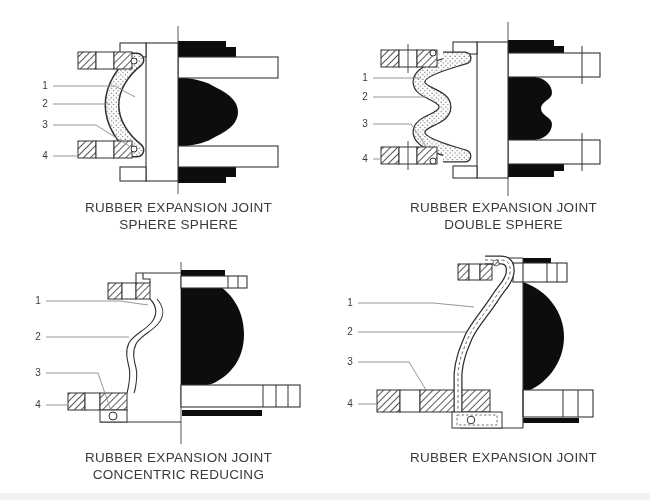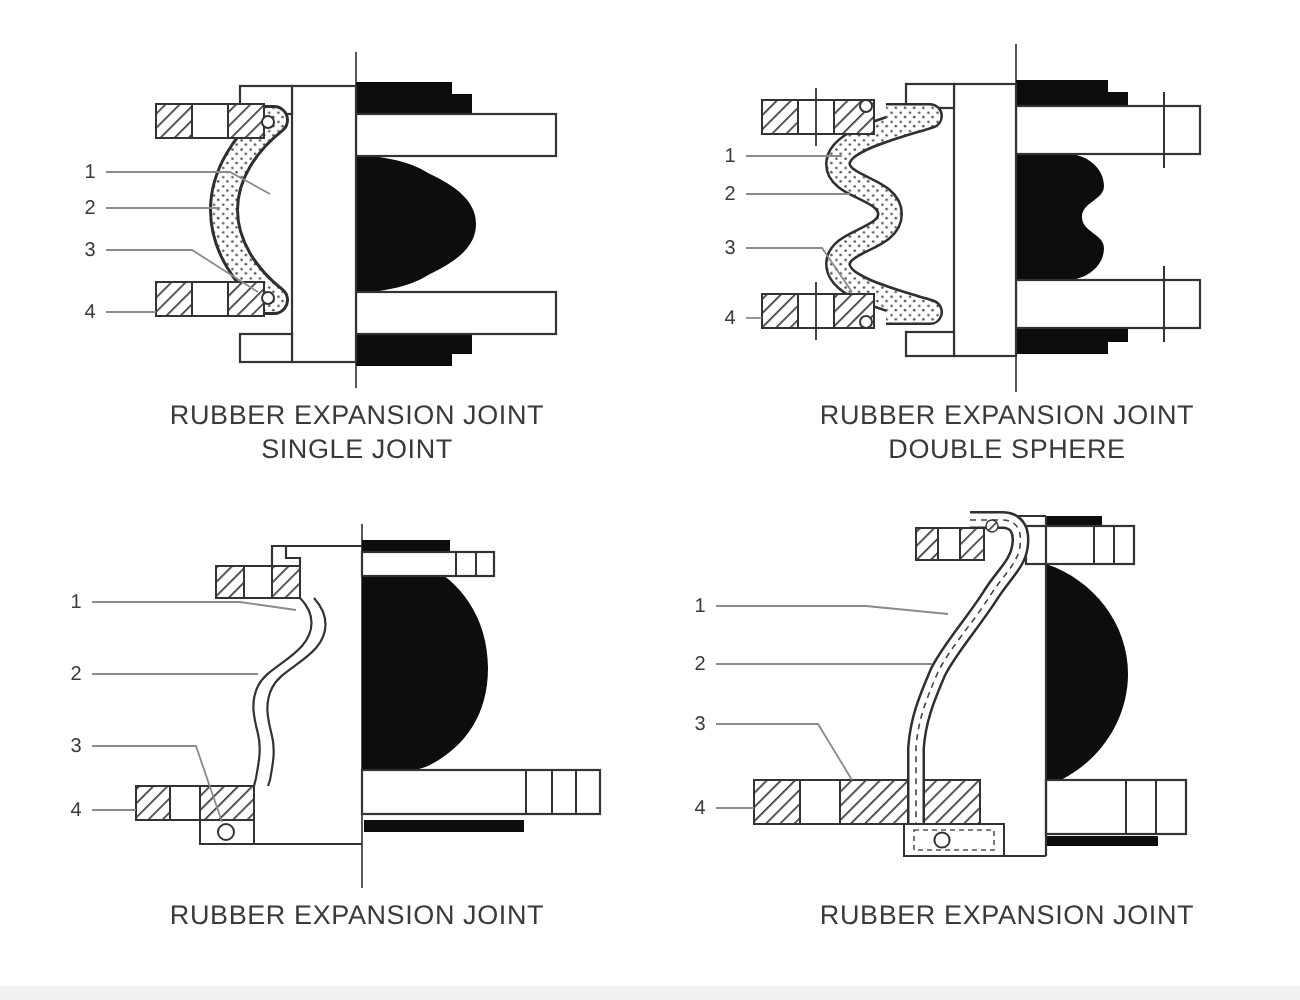--- a/index.html
+++ b/index.html
@@ -75,21 +75,21 @@
         </g>
         <g>
           <text class="lbl" x="45" y="89" text-anchor="middle">1</text>
           <text class="lbl" x="45" y="107" text-anchor="middle">2</text>
           <text class="lbl" x="45" y="128" text-anchor="middle">3</text>
           <text class="lbl" x="45" y="159" text-anchor="middle">4</text>
         </g>
       </svg>
       <figcaption class="caption">
         <div>RUBBER EXPANSION JOINT</div>
-        <div>SINGLE JOINT</div>
+        <div>SPHERE SPHERE</div>
       </figcaption>
     </figure>
 
     <figure class="quad" style="margin:0">
       <svg width="325" height="200" viewBox="0 0 325 200">
         <line x1="183" y1="22" x2="183" y2="196" stroke="#444" stroke-width="0.9"></line>
         <g fill="#0d0d0d">
           <path d="M183,40 H229 V46 H239 V53 H183 Z"></path>
           <path d="M183,77 H210 C220,78 227,85 227,93 C227,100 216,101 216,108.5 C216,116 227,117 227,124 C227,132 220,139 210,140 H183 Z"></path>
           <path d="M183,164 H239 V171 H229 V177 H183 Z"></path>
@@ -181,20 +181,21 @@
         </g>
         <g>
           <text class="lbl" x="38" y="54" text-anchor="middle">1</text>
           <text class="lbl" x="38" y="90" text-anchor="middle">2</text>
           <text class="lbl" x="38" y="126" text-anchor="middle">3</text>
           <text class="lbl" x="38" y="158" text-anchor="middle">4</text>
         </g>
       </svg>
       <figcaption class="caption">
         <div>RUBBER EXPANSION JOINT</div>
+        <div>CONCENTRIC REDUCING</div>
       </figcaption>
     </figure>
 
     <figure class="quad" style="margin:0">
       <svg width="325" height="200" viewBox="0 0 325 200">
         <g fill="#0d0d0d">
           <rect x="198" y="8" width="28" height="5"></rect>
           <path d="M198,32 C222,40 239,62 239,87 C239,112 222,135 198,143 Z"></path>
           <rect x="198" y="168" width="56" height="5"></rect>
         </g>

